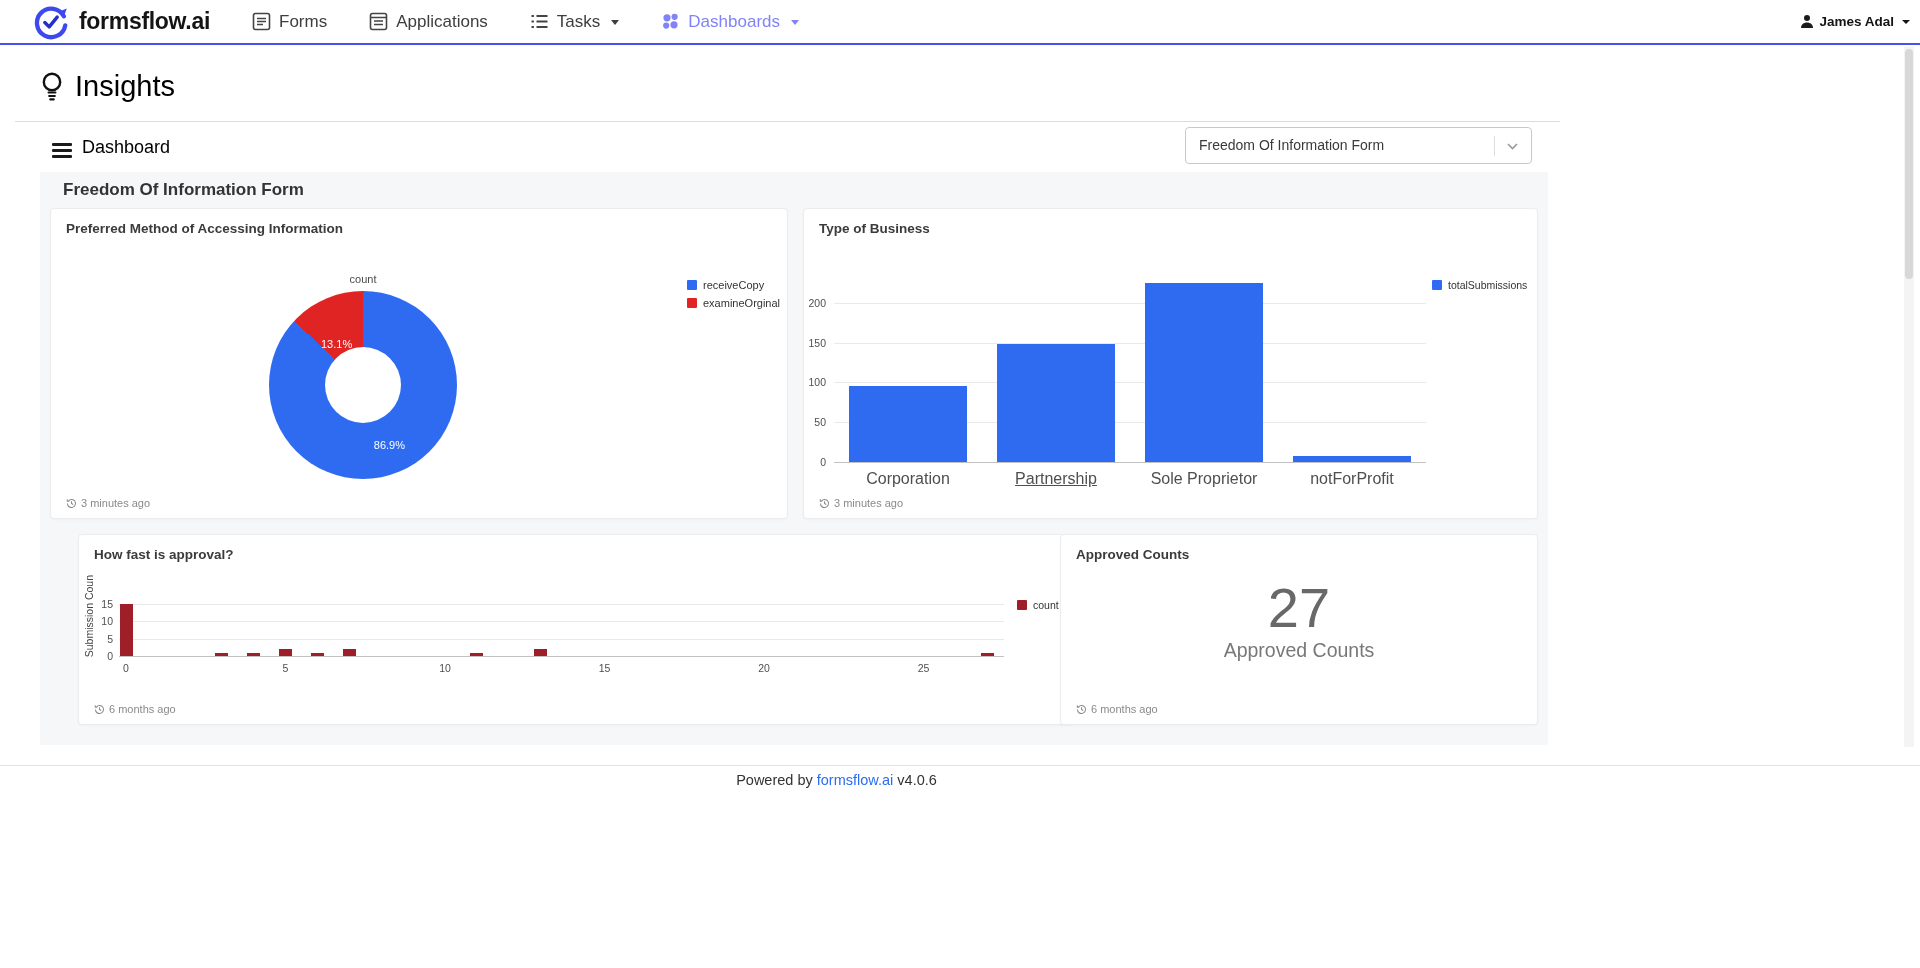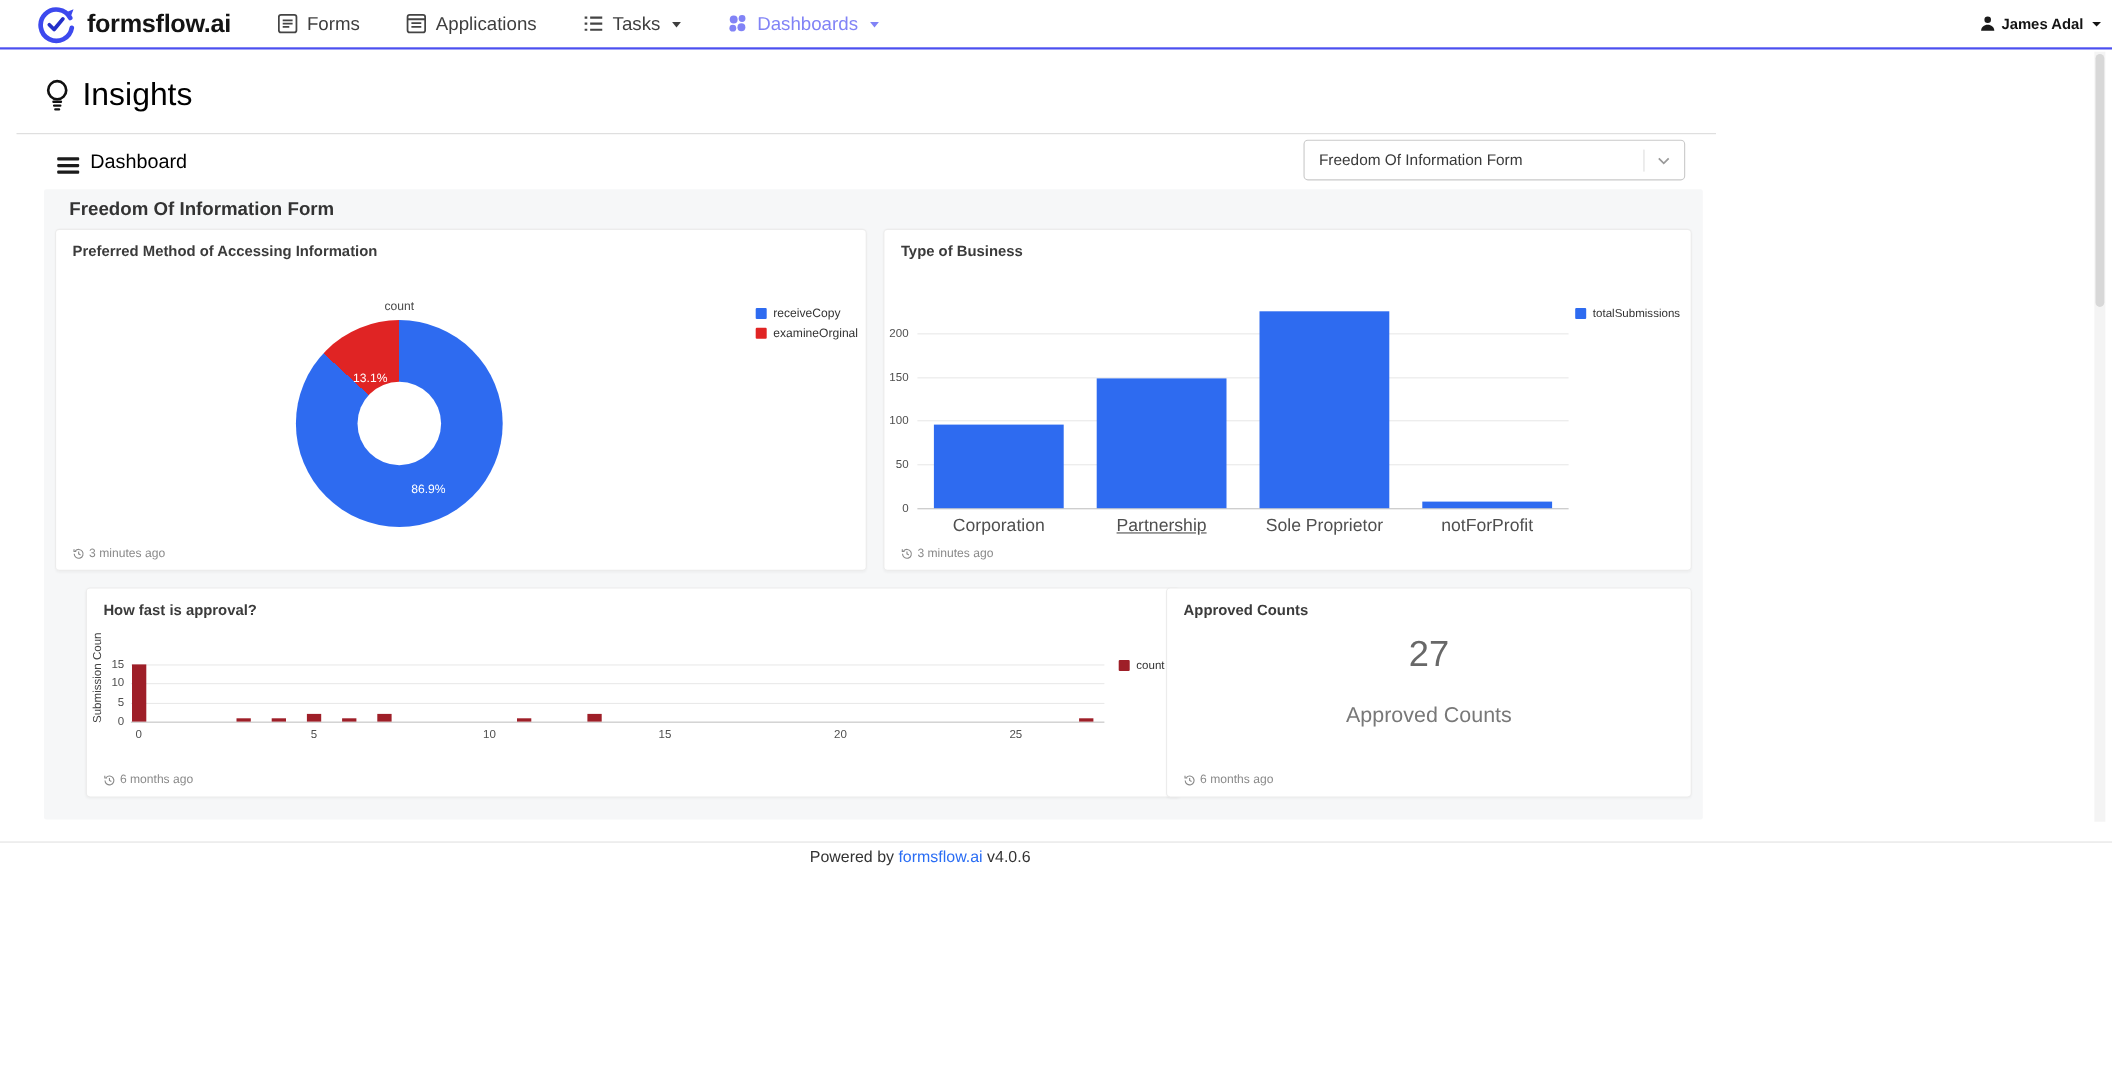--- a/index.html
+++ b/index.html
@@ -68,21 +68,21 @@
   .axisline{background:#c2c2c2;}
   .ytick{position:absolute;text-align:right;font-size:10.5px;color:#4f4f4f;}
   .xtick{position:absolute;text-align:center;font-size:16px;color:#4f4f4f;}
   .small{font-size:10.5px;}
   .vbar{position:absolute;}
   .ylabel-vert{position:absolute;left:4px;top:40px;font-size:10.5px;color:#444;
                writing-mode:vertical-rl;transform:rotate(180deg);}
   .xlabel{position:absolute;left:40px;top:138px;width:885px;text-align:center;font-size:12px;color:#363636;}
 
   
-  .stat-value{position:absolute;left:0;top:40px;width:100%;text-align:center;font-size:33px;color:#686868;}
+  .stat-value{position:absolute;left:0;top:40px;width:100%;text-align:center;font-size:56px;color:#686868;}
   .stat-label{position:absolute;left:0;top:104px;width:100%;text-align:center;font-size:19.5px;color:#787878;}
 
   
   .footer-border{position:absolute;left:0;top:765px;width:1920px;height:0;border-top:1px solid #e2e2e2;}
   .footer-text{position:absolute;left:0;top:772px;width:1585px;text-align:center;font-size:14.5px;color:#333;margin-left:44px;}
   .footer-text a{color:#2a6df4;text-decoration:none;cursor:pointer;}
 
   
   .scroll-track{position:absolute;left:1904px;top:47px;width:10px;height:700px;background:#f4f4f4;cursor:pointer;}
   .scroll-thumb{position:absolute;left:1px;top:2px;width:8px;height:230px;background:#d8d8d8;border-radius:4px;cursor:pointer;}

